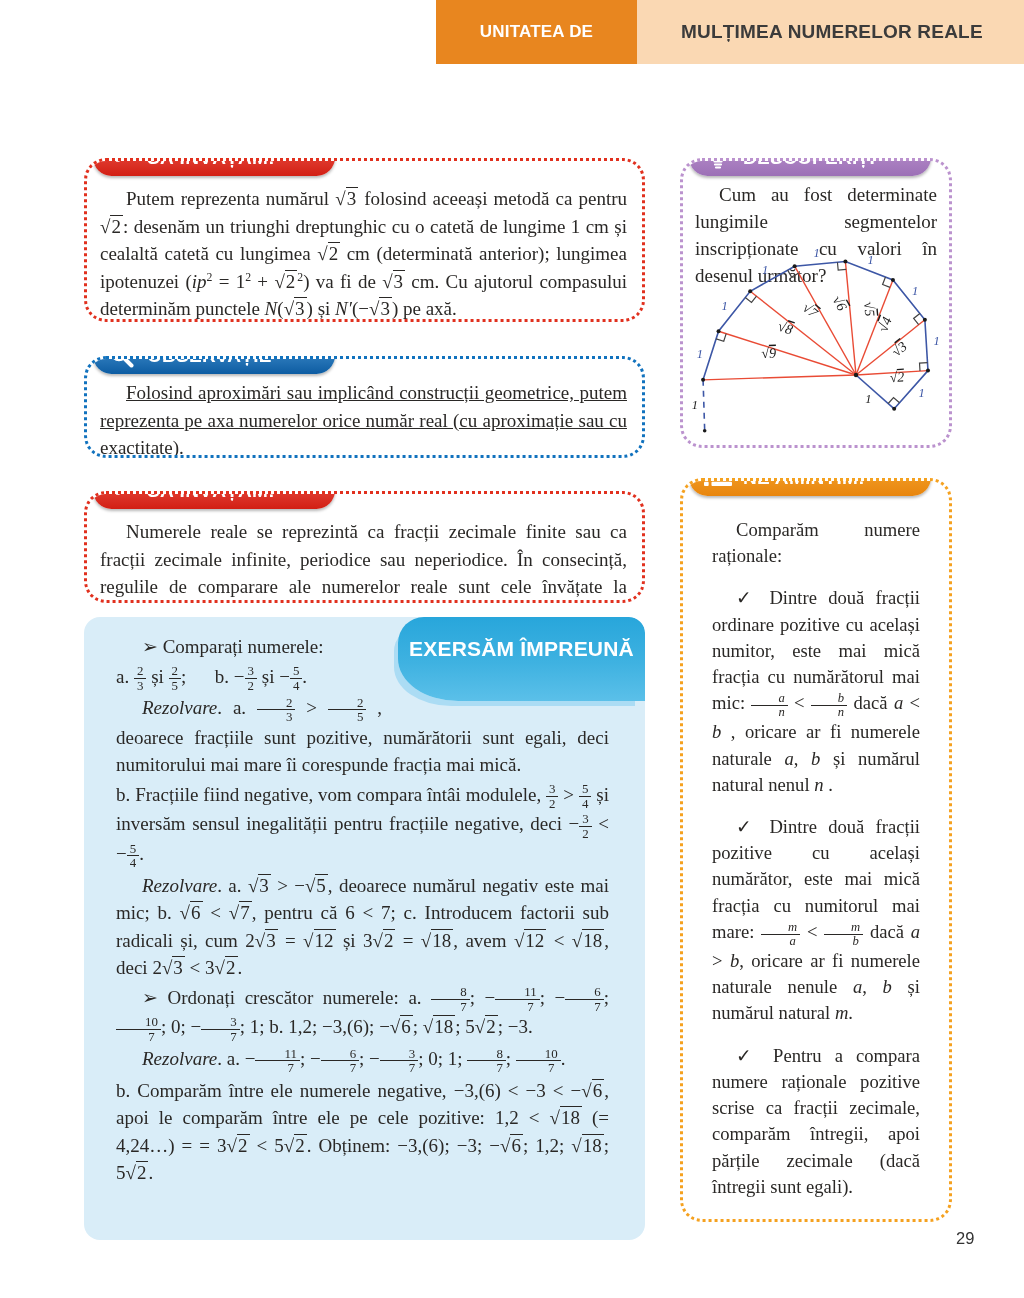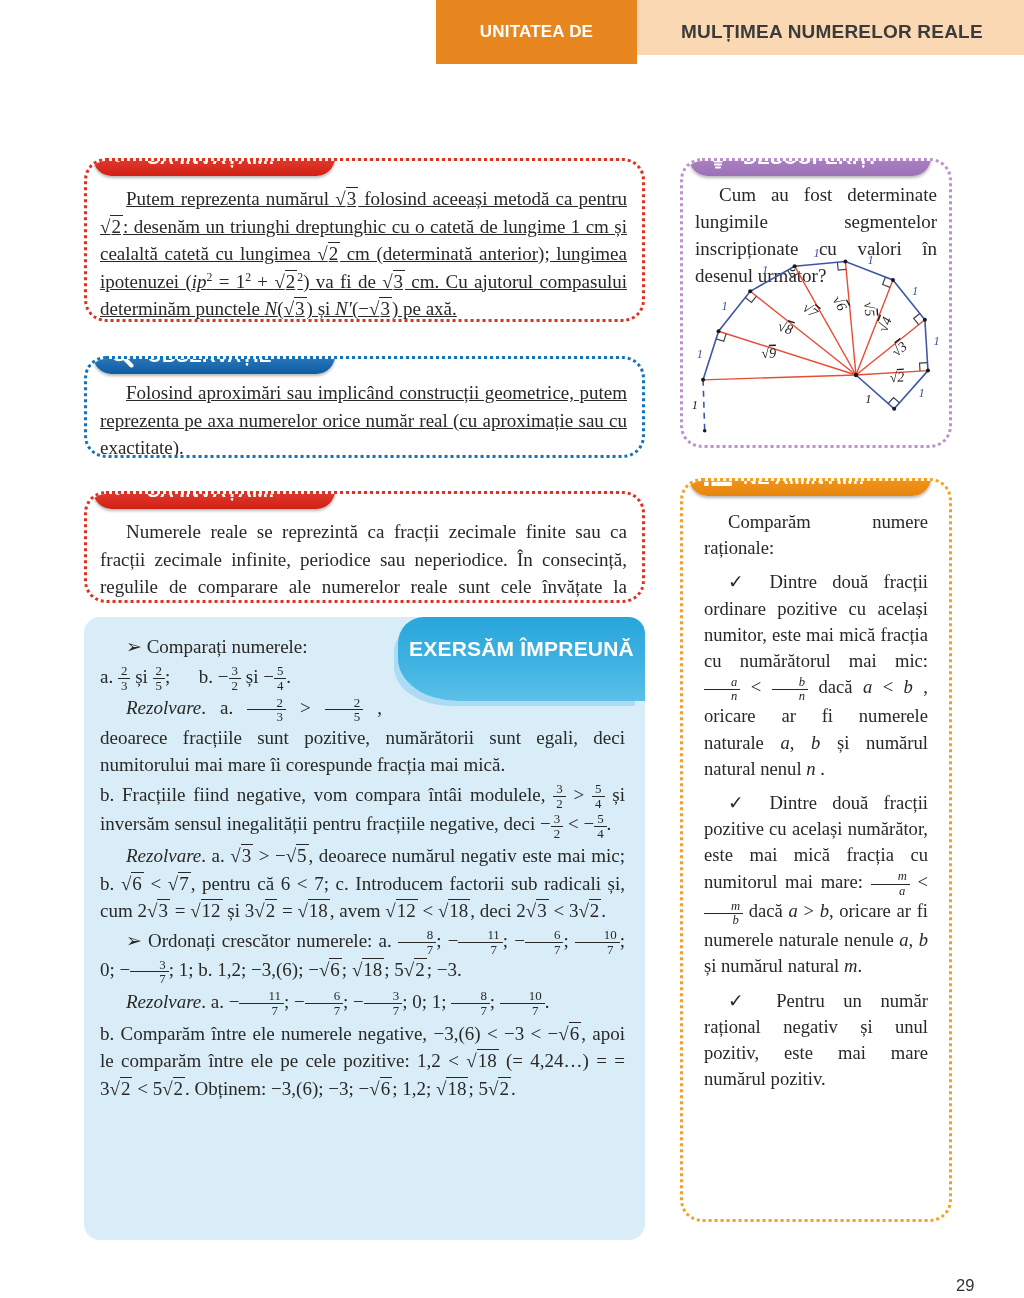--- a/index.html
+++ b/index.html
@@ -3,21 +3,21 @@
 <meta charset="utf-8">
 <style>
   html,body{margin:0;padding:0;background:#ffffff;}
   body{width:1024px;height:1298px;position:relative;overflow:hidden;
        font-family:"Liberation Serif","DejaVu Serif","DejaVu Sans",serif;color:#2a2826;}
 
   
   .hdr-tab{position:absolute;left:436px;top:0;width:201px;height:64px;background:#E8861F;
            color:#fff;font:bold 17px/64px "Liberation Sans","DejaVu Sans",sans-serif;
            text-align:center;letter-spacing:.2px;}
-  .hdr-title{position:absolute;left:637px;top:0;width:387px;height:55px;background:#FAD8B3;
+  .hdr-title{position:absolute;left:637px;top:0;width:387px;height:64px;background:#FAD8B3;
            color:#3b3b3b;font:bold 19px/64px "Liberation Sans","DejaVu Sans",sans-serif;
            padding-left:44px;box-sizing:border-box;letter-spacing:.2px;}
 
   
   .panel{position:absolute;border-radius:22px;box-sizing:border-box;overflow:hidden;}
   .p-red{border:3px dotted #E1301E;}
   .p-blue{border:3px dotted #1172BE;}
   .p-purple{border:3px dotted #BB92CE;}
   .p-orange{border:3px dotted #F5A11F;}
 
@@ -28,54 +28,54 @@
   .b-red{background:linear-gradient(#EE5A4E,#D21F14);}
   .b-blue{background:linear-gradient(#4E9AD6,#0D5CA2);}
   .b-purple{background:linear-gradient(#BD95D0,#9C70B6);}
   .b-orange{background:linear-gradient(#F6A832,#E8850D);}
   .bicon{display:inline-flex;align-items:center;justify-content:center;width:28px;flex:0 0 auto;}
   .check{font-size:25px;line-height:1;transform:translateY(-2px);}
 
   .ptext{text-align:justify;text-indent:26px;}
   .body19{font-size:19px;line-height:27.5px;}
 
-  #learn1{left:84px;top:158px;width:561px;height:164px;padding:24px 15px 0 13px;text-decoration:underline;}
+  #learn1{left:84px;top:158px;width:561px;height:164px;padding:24px 15px 0 13px;}
   #observe{left:84px;top:356px;width:561px;height:102px;padding:20px 15px 0 13px;text-decoration:underline;}
   #learn2{left:84px;top:491px;width:561px;height:112px;padding:24px 15px 0 13px;}
 
   
   #exersam{position:absolute;left:84px;top:617px;width:561px;height:623px;background:#D9EDF8;
            border-radius:16px;padding:16px 20px 0 16px;box-sizing:border-box;overflow:hidden;}
   .ex-tab{float:right;width:247px;height:84px;margin:-16px -20px 8px 16px;position:relative;
           background:linear-gradient(180deg,#28A6DB 0%,#3FB2E1 55%,#5BC0E9 100%);
           border-radius:26px 16px 0 60px / 26px 16px 0 42px;
           box-shadow:-7px 8px 0 -3px #ABDCF4;
           color:#fff;font:bold 21px/64px "Liberation Sans","DejaVu Sans",sans-serif;
           text-align:center;letter-spacing:.2px;}
-  .xp{margin:0 0 2px;text-align:justify;}
+  .xp{margin:0 16px 2px;text-align:justify;}
   .xp.ind{text-indent:26px;}
 
   
   #discover{left:680px;top:158px;width:272px;height:290px;padding:20px 12px 0 12px;}
   #discover .ptext{text-indent:24px;}
   #spiral{position:absolute;left:0;top:92px;overflow:visible;}
 
   #remember{left:680px;top:478px;width:272px;height:744px;padding:20px 13px 0 13px;
             font-size:18.6px;line-height:26.2px;}
-  .ri{margin:8px;text-align:justify;text-indent:24px;}
+  .ri{margin:16px;text-align:justify;text-indent:24px;}
 
   
   .fr{display:inline-block;text-align:center;vertical-align:-0.55em;font-size:0.68em;line-height:1.05;}
   .fr .nu{display:block;padding:0 3px;border-bottom:1.4px solid currentColor;}
   .fr .de{display:block;padding:0 3px;}
   .sq{white-space:nowrap;}
   .sqv{border-top:1.5px solid currentColor;padding:0 2px 0 1px;}
   sup{font-size:0.62em;vertical-align:super;line-height:0;}
 
-  .pageno{position:absolute;left:956px;top:1276px;font:16.5px "Liberation Sans","DejaVu Sans",sans-serif;
+  .pageno{position:absolute;left:956px;top:1229px;font:16.5px "Liberation Sans","DejaVu Sans",sans-serif;
           color:#333;}
 </style>
 </head>
 <body>
 
 <div class="hdr-tab">UNITATEA DE ÎNVĂȚARE 1</div>
 <div class="hdr-title">MULȚIMEA NUMERELOR REALE</div>
 
 <div class="panel p-red" id="learn1">
   <div class="badge b-red">
@@ -196,18 +196,19 @@
         <rect x="0" y="16" width="5" height="4.6" rx="1" fill="#fff"></rect>
         <rect x="8" y="16" width="22" height="4.6" rx="1" fill="#fff"></rect>
       </svg>
     </span>
     <span>NE AMINTIM!</span>
   </div>
   <p class="ri">Comparăm numere raționale:</p>
   <div id="rem-items">
       <p class="ri">✓ Dintre două fracții ordinare pozitive cu același numitor, este mai mică fracția cu numărătorul mai mic: <span class="fr"><span class="nu"><i>a</i></span><span class="de"><i>n</i></span></span> &lt; <span class="fr"><span class="nu"><i>b</i></span><span class="de"><i>n</i></span></span> dacă <i>a</i> &lt; <i>b</i> , oricare ar fi numerele naturale <i>a</i>, <i>b</i> și numărul natural nenul <i>n</i> .</p>
       <p class="ri">✓ Dintre două fracții pozitive cu același numărător, este mai mică fracția cu numitorul mai mare: <span class="fr"><span class="nu"><i>m</i></span><span class="de"><i>a</i></span></span> &lt; <span class="fr"><span class="nu"><i>m</i></span><span class="de"><i>b</i></span></span> dacă <i>a</i> &gt; <i>b</i>, oricare ar fi numerele naturale nenule <i>a</i>, <i>b</i> și numărul natural <i>m</i>.</p>
+      <p class="ri">✓ Pentru a compara numere raționale pozitive scrise ca fracții zecimale, comparăm întregii, apoi părțile zecimale (dacă întregii sunt egali).</p>
       <p class="ri">✓ Pentru un număr rațional negativ și unul pozitiv, este mai mare numărul pozitiv.</p>
     </div>
   <p class="ri"></p>
 </div>
 
 <div class="pageno">29</div>
 
 </body></html>

